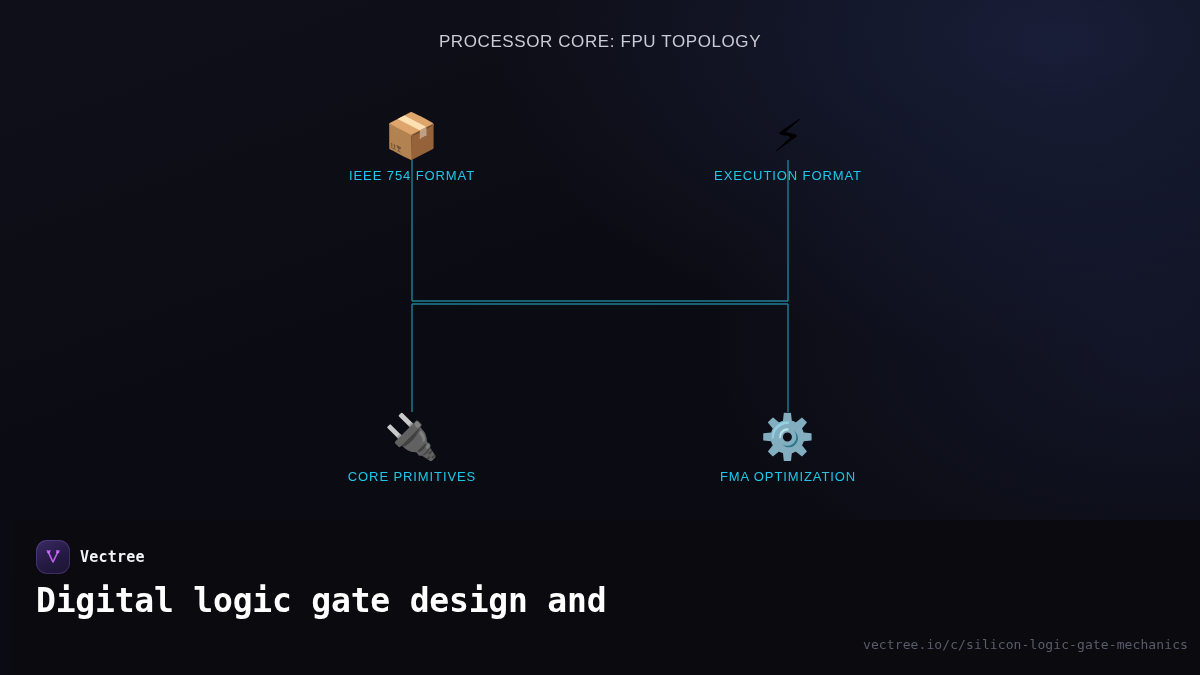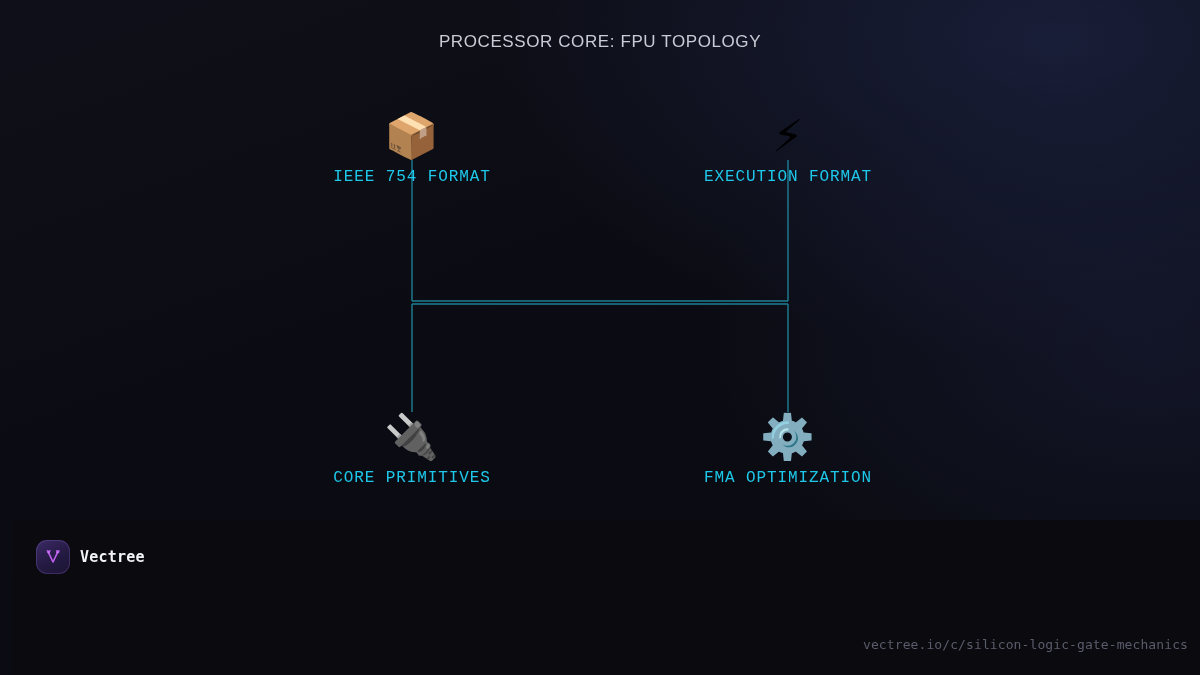--- a/index.html
+++ b/index.html
@@ -73,22 +73,22 @@
     font-size: 44px;
     line-height: 56px;
     height: 56px;
     font-family: "DejaVu Sans", sans-serif;
     text-align: center;
   }
 
   .node-label {
     display: block;
     margin-top: 4px;
-    font-family: Liberation Mono, monospace;
-    font-size: 16px;
+    font-family: Liberation Sans, sans-serif;
+    font-size: 13px;
     letter-spacing: 0.9px;
     color: #1ec8ea;
     white-space: nowrap;
   }
 
   
   .footer {
     position: absolute;
     left: 12px;
     top: 520px;
@@ -208,19 +208,20 @@
             <path d="M19.0 4.6 L17.0 6.2"></path>
           </g>
           <circle cx="6.5" cy="6.5" r="1.25" fill="#d07bf5"></circle>
           <circle cx="17.5" cy="6.5" r="1.25" fill="#d07bf5"></circle>
         </svg>
       </span>
       <span class="brand-name">Vectree</span>
     </div>
 
     <div class="headline">
+      <span class="hl-line">Digital logic gate design and</span>
     </div>
 
     <div class="footer-url">vectree.io/c/silicon-logic-gate-mechanics</div>
 
   </div>
 
 </div>
 
 </body></html>

